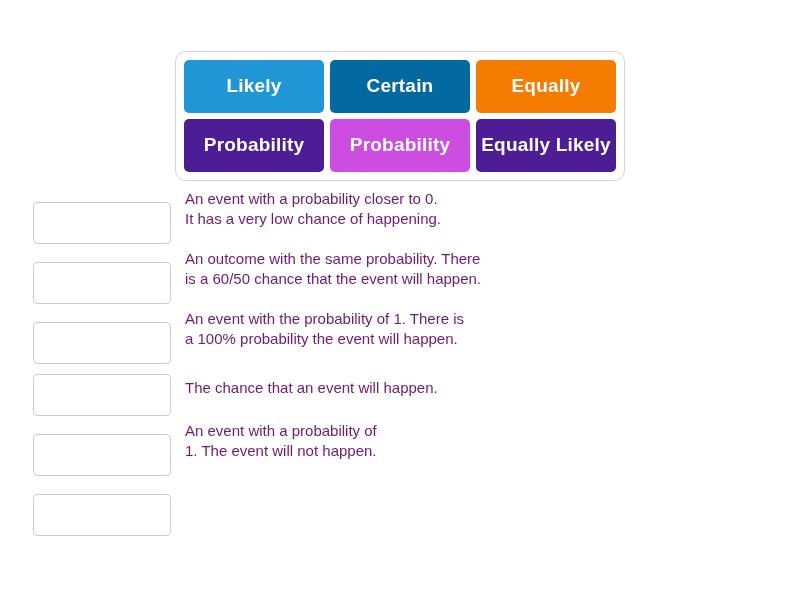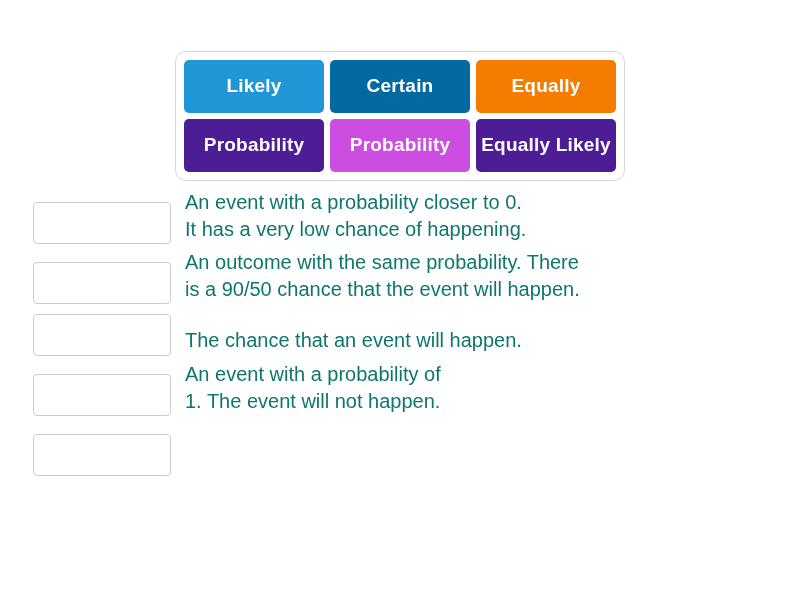--- a/index.html
+++ b/index.html
@@ -74,29 +74,29 @@
     height: 42px;
     border: 1px solid #cccccc;
     border-radius: 4px;
     background: #ffffff;
     box-sizing: border-box;
     cursor: pointer;
   }
   .prompt {
     flex: 1 1 auto;
     padding-left: 14px;
-    font-size: 20px;
+    font-size: 15px;
     line-height: 1.35;
-    color: #0f766e;
+    color: #701a75;
     margin-top: -3px;
     white-space: pre-line;
   }
   .row.tall .dropzone { margin-top: 10px; }
   .row.short .dropzone { margin-top: 2px; }
-  .row.short .prompt { margin-top: 15px; }
+  .row.short .prompt { margin-top: 6px; }
 </style>
 </head>
 <body>
 
 <div id="app">
 
   <div class="tile-bank">
     <div class="tile-grid">
       <div class="tile" style="background: rgb(33, 150, 214);">Likely</div>
       <div class="tile" style="background: #0369a1;">Certain</div>
@@ -112,23 +112,28 @@
 
     <div class="row tall">
       <div class="dropzone"></div>
       <div class="prompt">An event with a probability closer to 0.
 It has a very low chance of happening.</div>
     </div>
 
     <div class="row tall">
       <div class="dropzone"></div>
       <div class="prompt">An outcome with the same probability. There
-is a 90/50 chance that the event will happen.</div>
+is a 60/50 chance that the event will happen.</div>
     </div>
 
+    <div class="row tall">
+      <div class="dropzone"></div>
+      <div class="prompt">An event with the probability of 1. There is
+a 100% probability the event will happen.</div>
+    </div>
 
     <div class="row short">
       <div class="dropzone"></div>
       <div class="prompt">The chance that an event will happen.</div>
     </div>
 
     <div class="row tall">
       <div class="dropzone"></div>
       <div class="prompt">An event with a probability of
 1. The event will not happen.</div>

